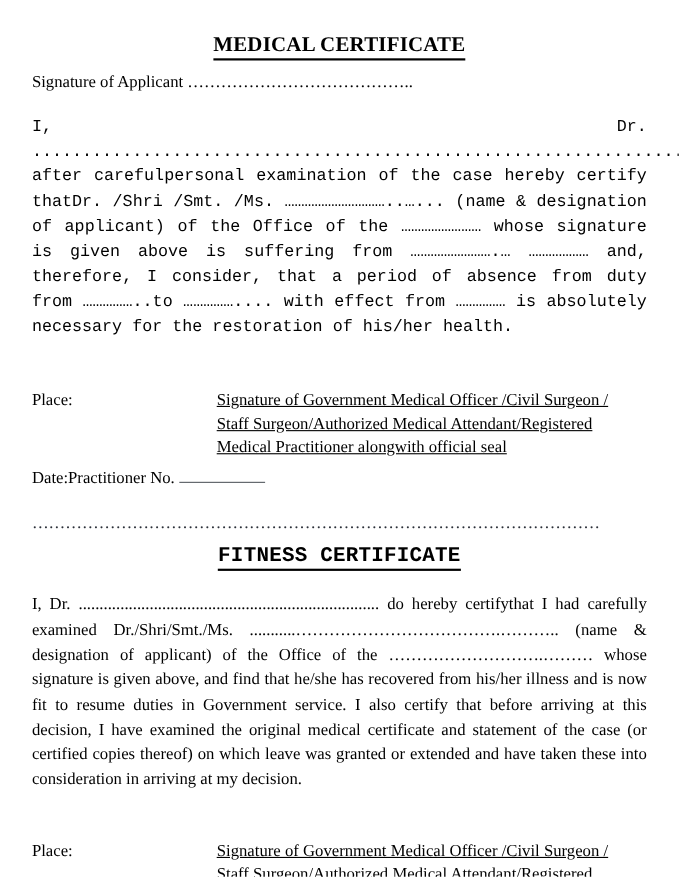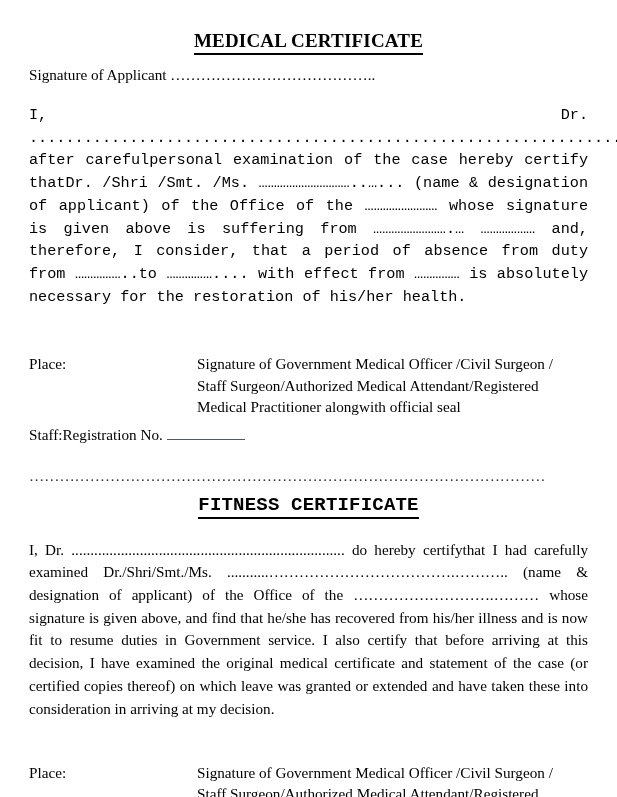--- a/index.html
+++ b/index.html
@@ -70,20 +70,21 @@
     align-items: flex-start;
     justify-content: space-between;
   }
   .signblock .left-col {
     width: 168px;
     flex: 0 0 168px;
     white-space: pre;
   }
   .signblock .right-col {
     flex: 1 1 auto;
+    text-decoration: underline;
   }
   .signblock .right-col div {
     white-space: nowrap;
   }
 
   .dateline {
     font-size: 15.2px;
     white-space: pre;
     margin: 0;
     padding: 0;
@@ -123,21 +124,21 @@
     <div class="row">
       <div class="left-col">Place:</div>
       <div class="right-col">
         <div>Signature of Government Medical Officer /Civil Surgeon /</div>
         <div>Staff Surgeon/Authorized Medical Attendant/Registered</div>
         <div>Medical Practitioner alongwith official seal</div>
       </div>
     </div>
   </div>
 
-  <p class="dateline dateline-1"><span>Staff:Registration No.</span><span class="blank-underline"></span></p>
+  <p class="dateline dateline-1"><span>Date:Practitioner No.</span><span class="blank-underline"></span></p>
 
   <div class="separator">…………………………………………………………………………………………</div>
 
   <h1 class="doc-title title-2"><span class="ttl">FITNESS CERTIFICATE</span></h1>
 
 
   <p class="body-para para-2">I, Dr. ........................................................................ do hereby certifythat I had carefully examined Dr./Shri/Smt./Ms. ...........……………………………….……….. (name &amp; designation of applicant) of the Office of the ……………………….……… whose signature is given above, and find that he/she has recovered from his/her illness and is now fit to resume duties in Government service. I also certify that before arriving at this decision, I have examined the original medical certificate and statement of the case (or certified copies thereof) on which leave was granted or extended and have taken these into consideration in arriving at my decision.</p>
 
   <div class="signblock sb-2">
     <div class="row">

